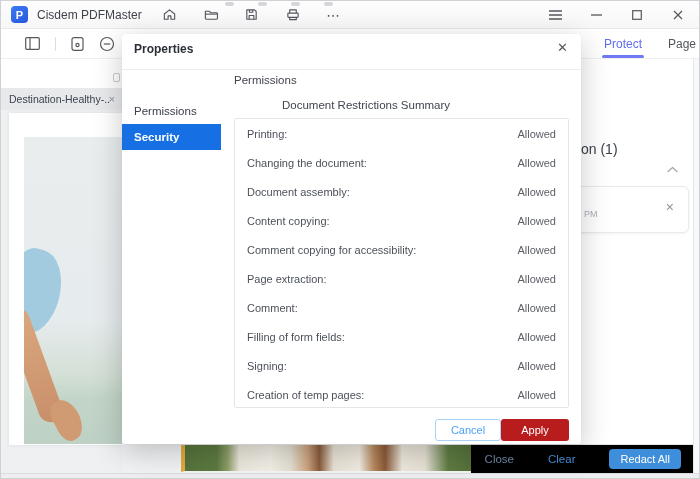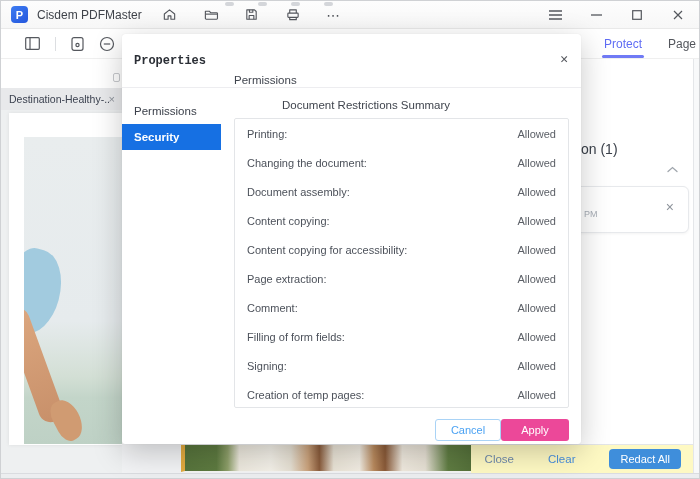--- a/index.html
+++ b/index.html
@@ -64,49 +64,49 @@
   .right-edge-line { position:absolute; left:692px; top:58px; width:1px; height:414px; background:#e4e6e9; }
   .right-edge-fill { position:absolute; left:693px; top:58px; width:7px; height:414px; background:#f8f9fa; }
   .redaction-count { position:absolute; left:580px; top:140px; font-size:14px; color:#3a404a; }
   .panel-caret { position:absolute; left:666px; top:165px; color:#a0a6ad; cursor:default; }
   .redaction-card { position:absolute; left:570px; top:185px; width:118px; height:47px; background:#fff;
     border:1px solid #e7e9ec; border-radius:6px; box-shadow:0 1px 3px rgba(0,0,0,.05); }
   .card-time { position:absolute; left:12px; top:22px; font-size:9px; color:#a8aeb7; }
   .card-close { position:absolute; right:14px; top:13px; font-size:14px; color:#8d939b; line-height:1; cursor:default; }
 
   
-  .bottom-bar { position:absolute; left:470px; top:443px; width:222px; height:29px; background:#fef9c3;
+  .bottom-bar { position:absolute; left:470px; top:443px; width:222px; height:29px; background:#000000;
     border-top:1px solid #e3e5e8; display:flex; align-items:center; justify-content:flex-end; gap:34px;
     padding-right:12px; font-size:11.5px; }
   .btn-close-text { color:#6f89aa; cursor:default; }
   .btn-clear-text { color:#4a90dd; cursor:default; }
   .btn-redact { background:#3f8edb; color:#fff; border:none; border-radius:4px; font-size:11px;
     padding:4px 11px; font-family:inherit; cursor:default; }
   .bottom-strip { position:absolute; left:0; top:472px; width:700px; height:7px; background:#eceef0; border-top:1px solid #dadce0; }
 
   
   .dialog { position:absolute; left:121px; top:33px; width:459px; height:410px; background:#fff;
     border-radius:3px; box-shadow:0 8px 30px rgba(0,0,0,.22), 0 0 1px rgba(0,0,0,.12); overflow:hidden; }
-  .dlg-header { position:absolute; left:0; top:12px; width:100%; height:42px; border-bottom:1px solid #ededf0;font-family:Liberation Mono, monospace; }
+  .dlg-header { position:absolute; left:0; top:0; width:100%; height:36px; border-bottom:1px solid #ededf0; }
   .dlg-title { position:absolute; left:12px; top:8px; font-size:12px; font-weight:bold; color:#2b2f36; }
   .dlg-close { position:absolute; right:13px; top:7px; font-size:13px; color:#55585e; line-height:1; cursor:default; }
   .dlg-tabs { position:absolute; left:0; top:64px; width:99px; }
   .dlg-tab { height:26px; line-height:26px; padding-left:12px; font-size:11.5px; color:#3c414b; cursor:default; }
   .dlg-tab.active { background:#1670e3; color:#fff; font-weight:bold; }
   .dlg-content { position:absolute; left:112px; right:12px; top:30px; }
   .perm-heading { margin-top:10px; font-size:11.5px; color:#40454e; }
   .summary-heading { margin-top:13px; font-size:11.5px; color:#40454e;margin-left:48px; }
   .restrict-box { margin-top:7px; border:1px solid #e3e5e8; border-radius:2px; height:290px; }
   .restrict-row { height:29px; display:flex; align-items:center; padding:0 12px; font-size:11px; }
   .restrict-label { color:#4c515a; }
   .restrict-value { margin-left:auto; color:#5b5f66; }
   .dlg-footer { margin-top:11px; display:flex; justify-content:flex-end; }
   .btn-cancel { width:66px; height:22px; background:#fff; border:1px solid #a9d3f6; border-radius:3px;
     color:#4ba2f3; font-size:11px; font-family:inherit; cursor:default; }
-  .btn-apply { width:68px; height:22px; background:#ec4899; border:none; border-radius:3px;
+  .btn-apply { width:68px; height:22px; background:#b91c1c; border:none; border-radius:3px;
     color:#fff; font-size:11px; font-family:inherit; cursor:default; }
 
   svg { display:block; }
 </style>
 </head>
 <body>
 
 <div class="window">
 
   <header class="titlebar">
@@ -261,21 +261,21 @@
         </div>
         <div class="restrict-row">
           <span class="restrict-label">Document assembly:</span>
           <span class="restrict-value">Allowed</span>
         </div>
         <div class="restrict-row">
           <span class="restrict-label">Content copying:</span>
           <span class="restrict-value">Allowed</span>
         </div>
         <div class="restrict-row">
-          <span class="restrict-label">Content copying for accessibility:</span>
+          <span class="restrict-label">Comment copying for accessibility:</span>
           <span class="restrict-value">Allowed</span>
         </div>
         <div class="restrict-row">
           <span class="restrict-label">Page extraction:</span>
           <span class="restrict-value">Allowed</span>
         </div>
         <div class="restrict-row">
           <span class="restrict-label">Comment:</span>
           <span class="restrict-value">Allowed</span>
         </div>

